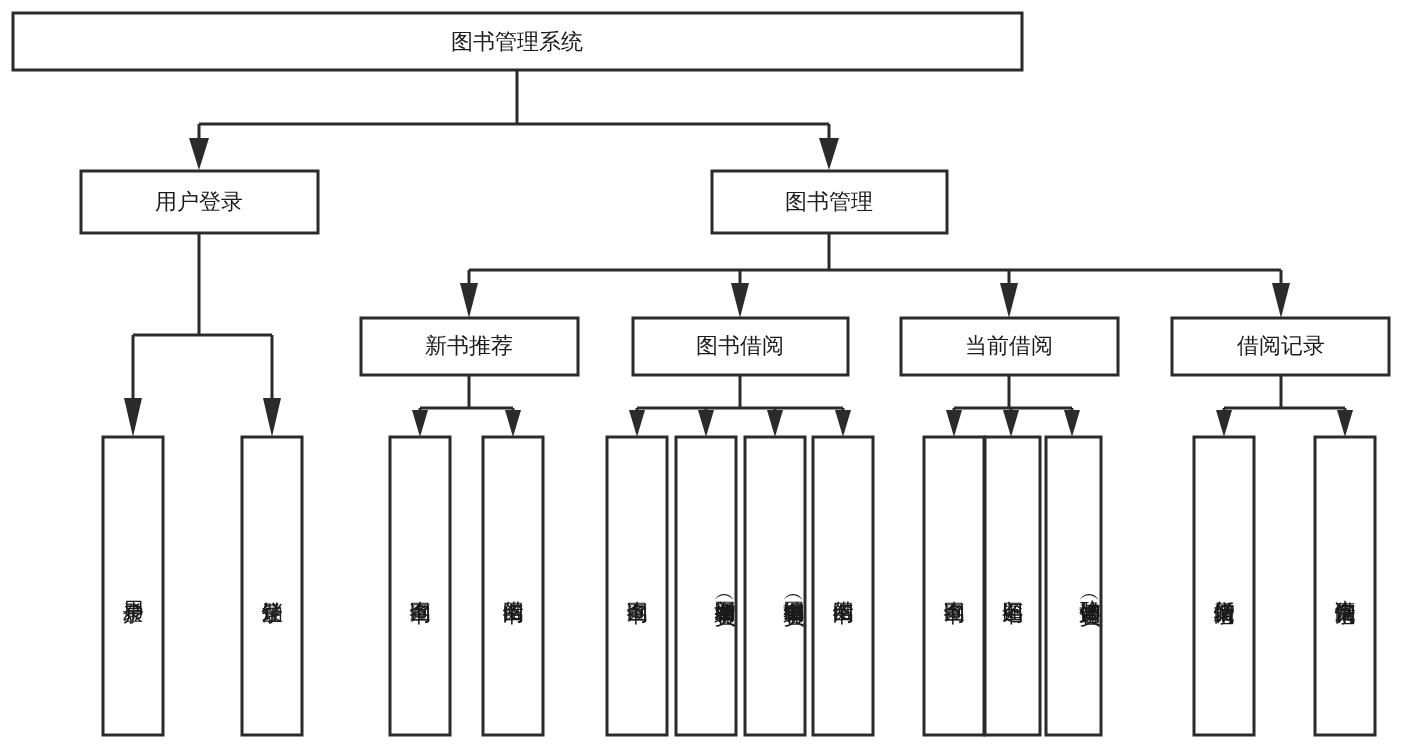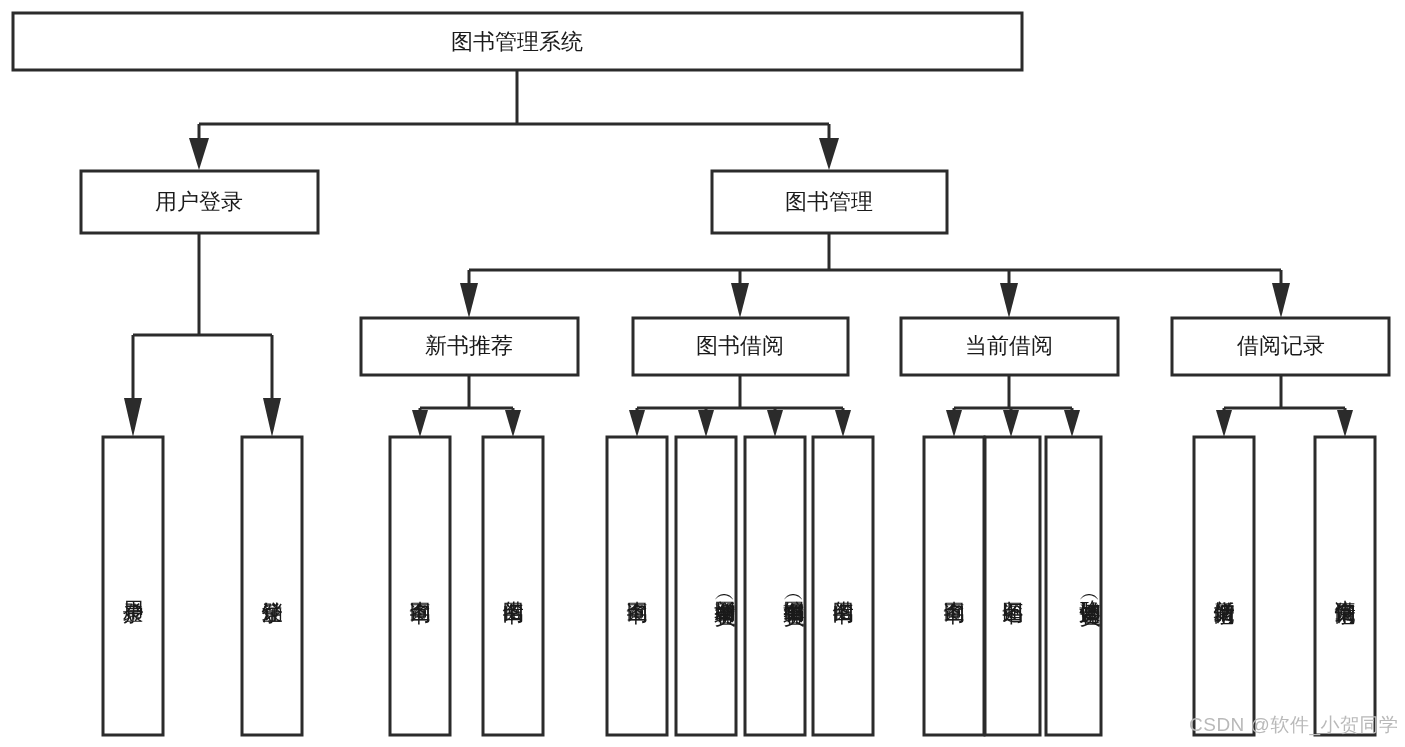--- a/index.html
+++ b/index.html
@@ -215,14 +215,13 @@
   <div class="v-label-wrap" style="left:745px; top:446px; width:60px; height:282px;">编辑图书（管理员）</div>
   <div class="v-label-wrap centered" style="left:813px; top:447px; width:60px; height:278px;">借阅图书</div>
 
   <div class="v-label-wrap centered" style="left:924px; top:447px; width:60px; height:278px;">查询图书</div>
   <div class="v-label-wrap centered" style="left:985px; top:447px; width:55px; height:278px;">归还图书</div>
   <div class="v-label-wrap" style="left:1046px; top:446px; width:55px; height:282px;">确认归还（管理员）</div>
 
   <div class="v-label-wrap centered" style="left:1194px; top:447px; width:60px; height:278px;">新增借阅记录</div>
   <div class="v-label-wrap centered" style="left:1315px; top:447px; width:60px; height:278px;">查询借阅记录</div>
 
-  <div class="watermark">CSDN @软件_小贺同学</div>
 </div>
 
 </body></html>

